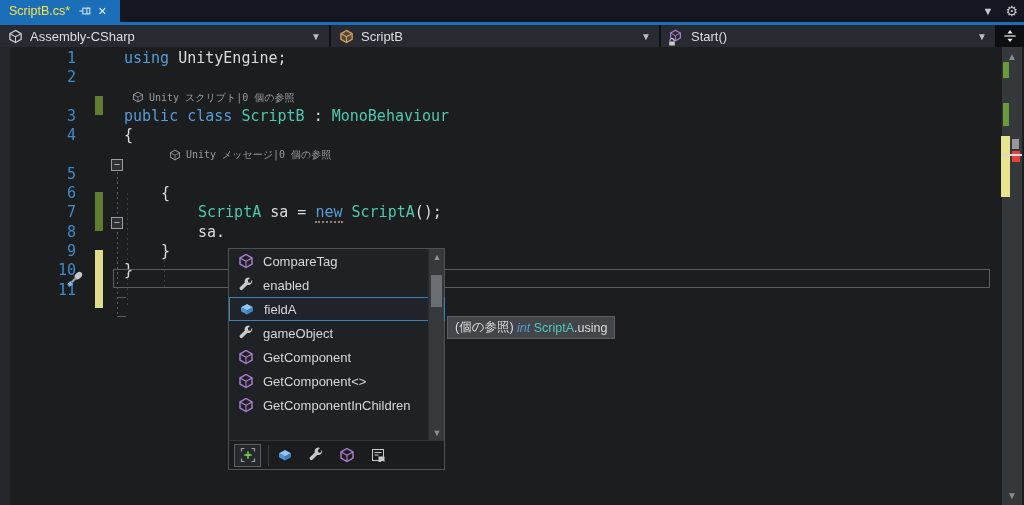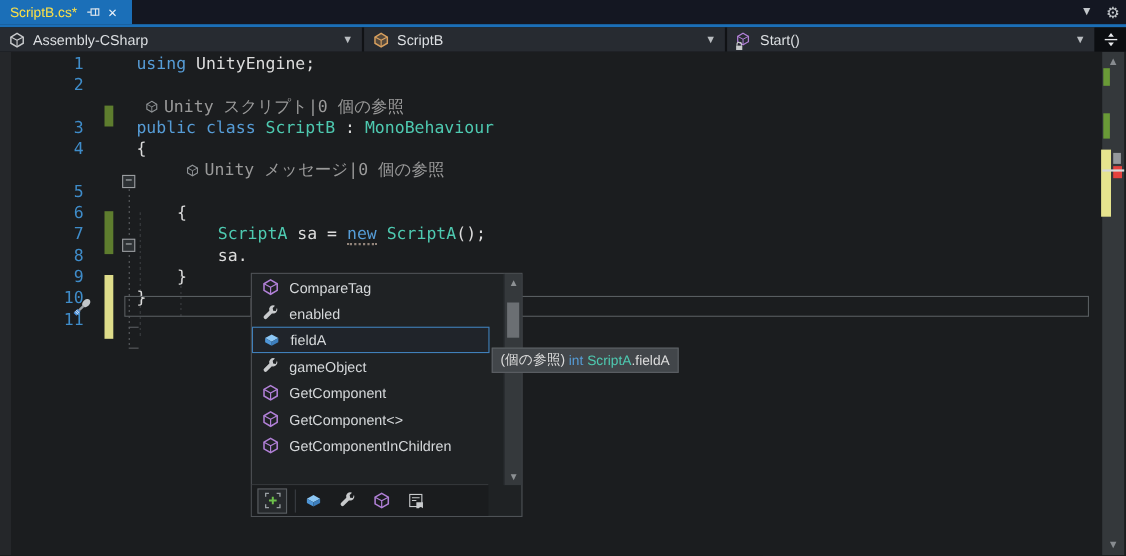--- a/index.html
+++ b/index.html
@@ -34,21 +34,21 @@
   .margin-strip { position:absolute; left:0; top:0; width:10px; height:458px; background:#25272a; }
   .rows { position:absolute; left:0; top:2px; width:1000px; }
   .row { position:relative; height:19.3px; font-family:"DejaVu Sans Mono", monospace; font-size:15px;
          line-height:19.3px; white-space:pre; }
   .ln { position:absolute; left:0; top:0; width:76px; text-align:right; color:#3f8cc9; }
   .code { position:absolute; top:0; }
   .kw  { color:#569cd6; }
   .kwd { color:#569cd6; border-bottom:2px dotted #93857b; }
   .ty  { color:#4ec9b0; }
   .pl  { color:#dcdcdc; }
-  .lens { color:#9a9a9a; font-size:15px; display:inline-flex; align-items:center; gap:5px; }
+  .lens { color:#9a9a9a; font-size:10px; display:inline-flex; align-items:center; gap:5px; }
 
   .changebar { position:absolute; left:95px; width:8px; }
   .cb-green  { background:#5e7d2e; }
   .cb-yellow { background:#dedc8a; }
 
   .collapse-box { position:absolute; left:111px; width:12px; height:12px; border:1px solid #9a9da0;
                   background:#2d3134; color:#c9ccce; font-size:11px; line-height:9px; text-align:center; }
   .outline-line { position:absolute; left:117px; width:1px;
                   background:repeating-linear-gradient(#5a5d60 0 2px, transparent 2px 5px); }
   .outline-hook { position:absolute; left:117px; width:9px; height:1px; background:#5a5d60; }
@@ -61,21 +61,21 @@
   .squiggle { position:absolute; left:229px; top:232px; width:13px; height:5px;
               border-bottom:2px dotted #d9534f; }
   .screwdriver { position:absolute; left:62px; top:221px; width:24px; height:24px; }
 
   
   .sb { position:absolute; left:1002px; top:0; width:20px; height:458px; background:#34383b; }
   .sb .arrow { position:absolute; left:0; width:20px; text-align:center; color:#888c90; font-size:10px; }
   .sb-mark { position:absolute; }
 
   
-  .popup { position:absolute; left:228px; top:248px; width:247px; height:222px; background:#1f2224;
+  .popup { position:absolute; left:228px; top:248px; width:217px; height:222px; background:#1f2224;
            border:1px solid #4e5256; z-index:10; }
   .ilist { position:absolute; left:0; top:0; width:198px; }
   .iitem { height:24px; display:flex; align-items:center; padding-left:9px; gap:9px; }
   .iitem .lbl { color:#d5d8da; font-size:13px; white-space:nowrap; }
   .iitem.sel { background:#20242a; border:1px solid #4080ba; width:216px; }
   .iitem .ic { width:16px; height:16px; display:inline-flex; position:relative; }
   .ipop-scroll { position:absolute; right:0; top:0; width:16px; height:192px; background:#35393c;
                  border-left:1px solid #2a2d30; }
   .ipop-scroll .arrow { position:absolute; left:0; width:16px; text-align:center; color:#8d9194; font-size:9px; }
   .ipop-thumb { position:absolute; left:2px; top:26px; width:11px; height:32px; background:#6b6f73; }
@@ -83,21 +83,21 @@
                border-top:1px solid #333639; display:flex; align-items:center; }
   .fbox { width:27px; height:23px; border:1px solid #5a5f63; background:#26292c; margin-left:5px;
           display:flex; align-items:center; justify-content:center; }
   .fsep { width:1px; height:21px; background:#3a3e42; margin:0 8px 0 7px; }
   .ficon { width:16px; height:16px; margin-right:15px; display:inline-flex; }
 
   
   .tooltip { position:absolute; left:447px; top:316px; height:23px; background:#42464a;
              border:1px solid #5c6064; z-index:11; display:flex; align-items:center;
              padding:0 7px; font-size:12.5px; white-space:pre; }
-  .tooltip .pl { color:#dcdcdc; } .tooltip .kw { color:#569cd6; } .tooltip .ty { color:#4ec9b0; }
+  .tooltip .pl { color:#dcdcdc; } .tooltip .kw { color:#569cd6;font-style:italic; } .tooltip .ty { color:#4ec9b0; }
 </style>
 </head>
 <body>
 
 <div class="app">
 
   <div class="tabbar">
     <div class="tab">
       <span class="tab-label">ScriptB.cs*</span>
       <span class="pin">
@@ -333,15 +333,15 @@
             <g stroke="#C8CACC" fill="none">
               <rect x="2.5" y="2.5" width="11" height="11"></rect>
               <path d="M4.5 5.5h7M4.5 8h4"></path>
             </g>
             <path fill="#C8CACC" d="M8.5 9.5h6v5.5l-2.2-1.6-1.6 1.6h-2.2z"></path>
           </svg>
         </span>
       </div>
   </div>
 
-  <div class="tooltip" id="tooltip"><span class="pl">(個の参照) </span><span class="kw">int </span><span class="ty">ScriptA</span><span class="pl">.fieldA</span></div>
+  <div class="tooltip" id="tooltip"><span class="pl">(個の参照) </span><span class="kw">int </span><span class="ty">ScriptA</span><span class="pl">.using</span></div>
 
 </div>
 
 </body></html>

